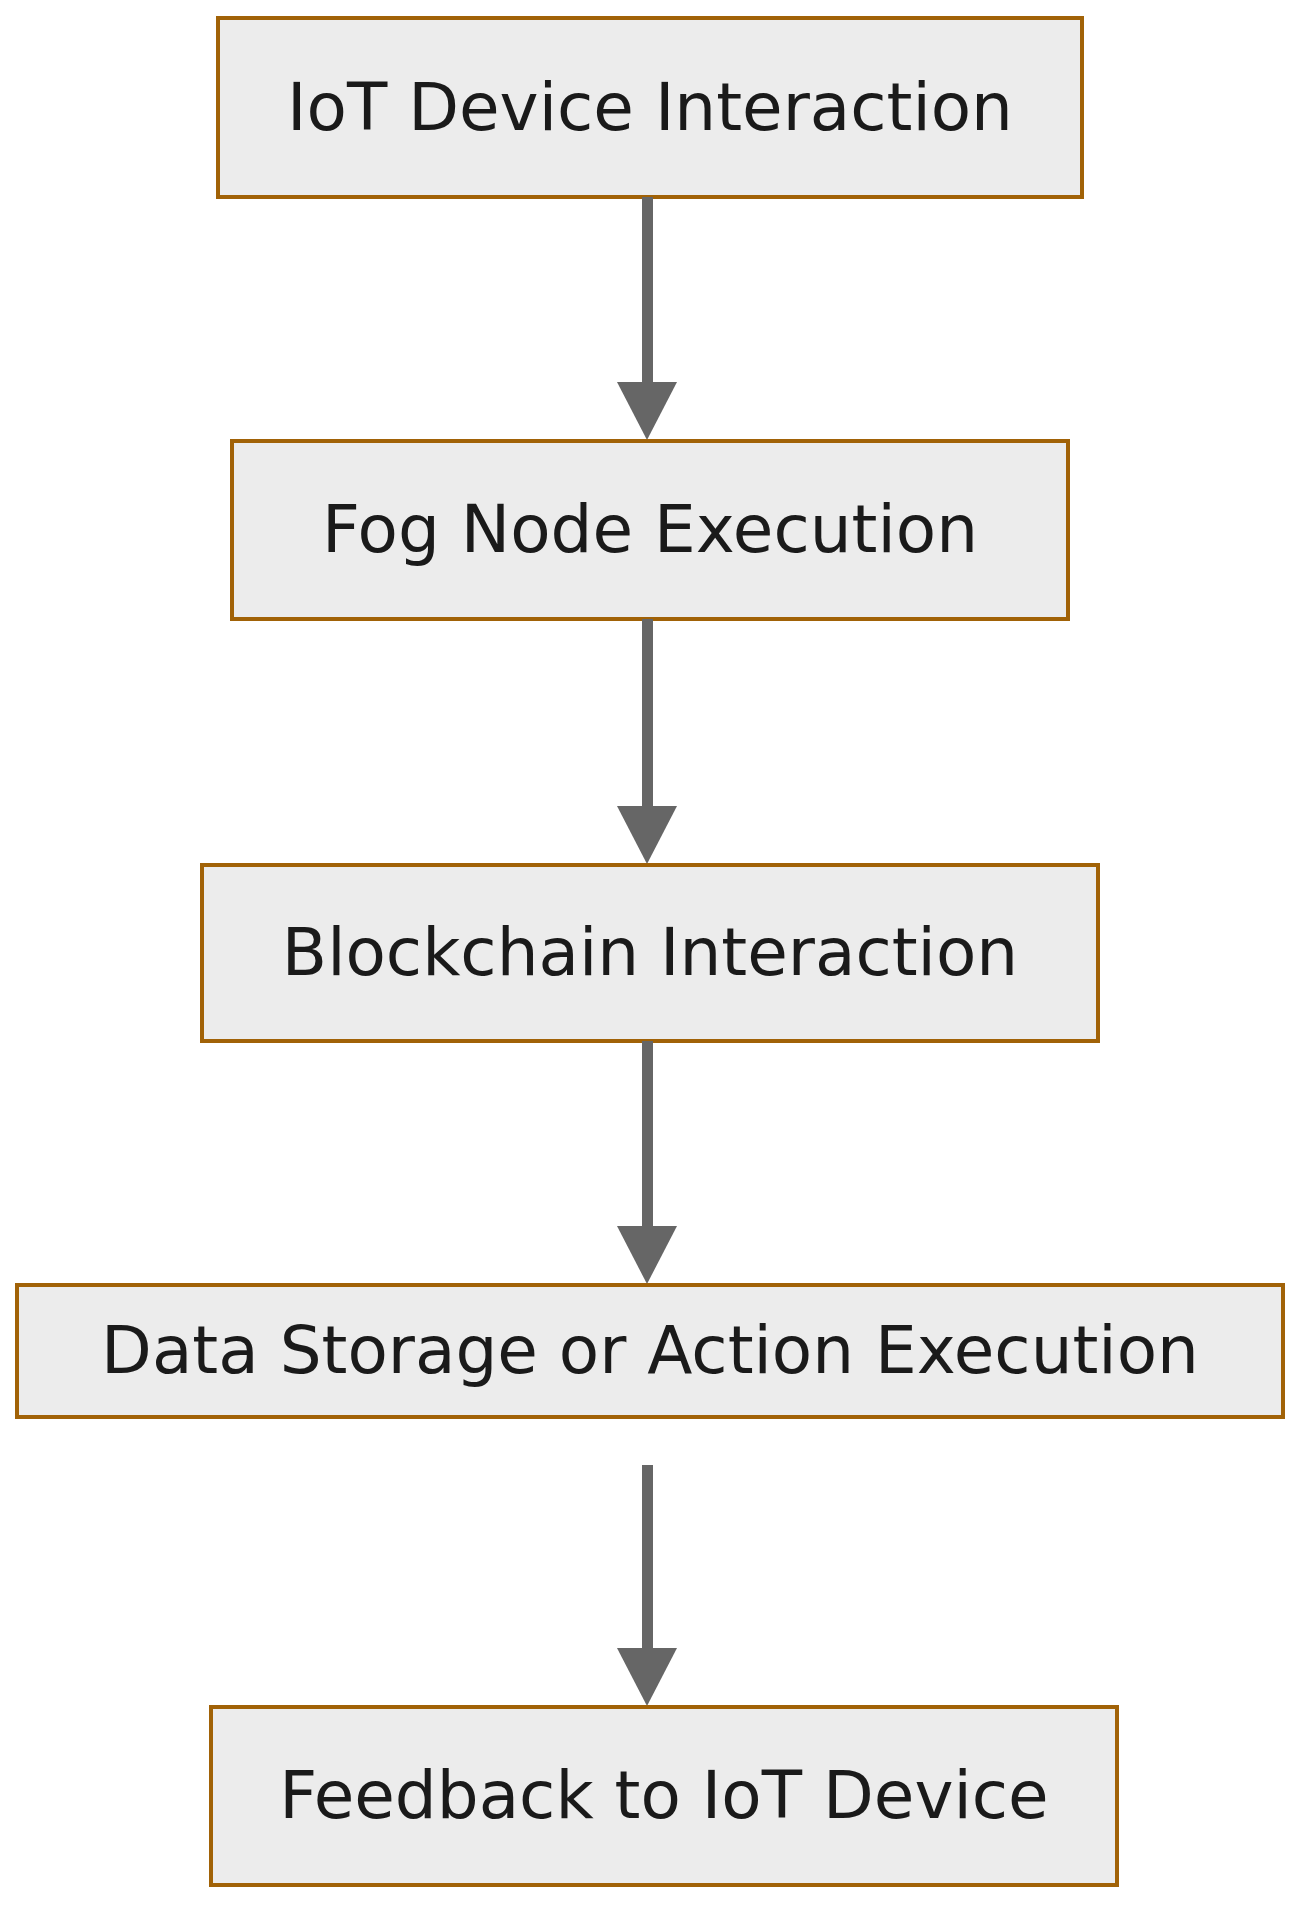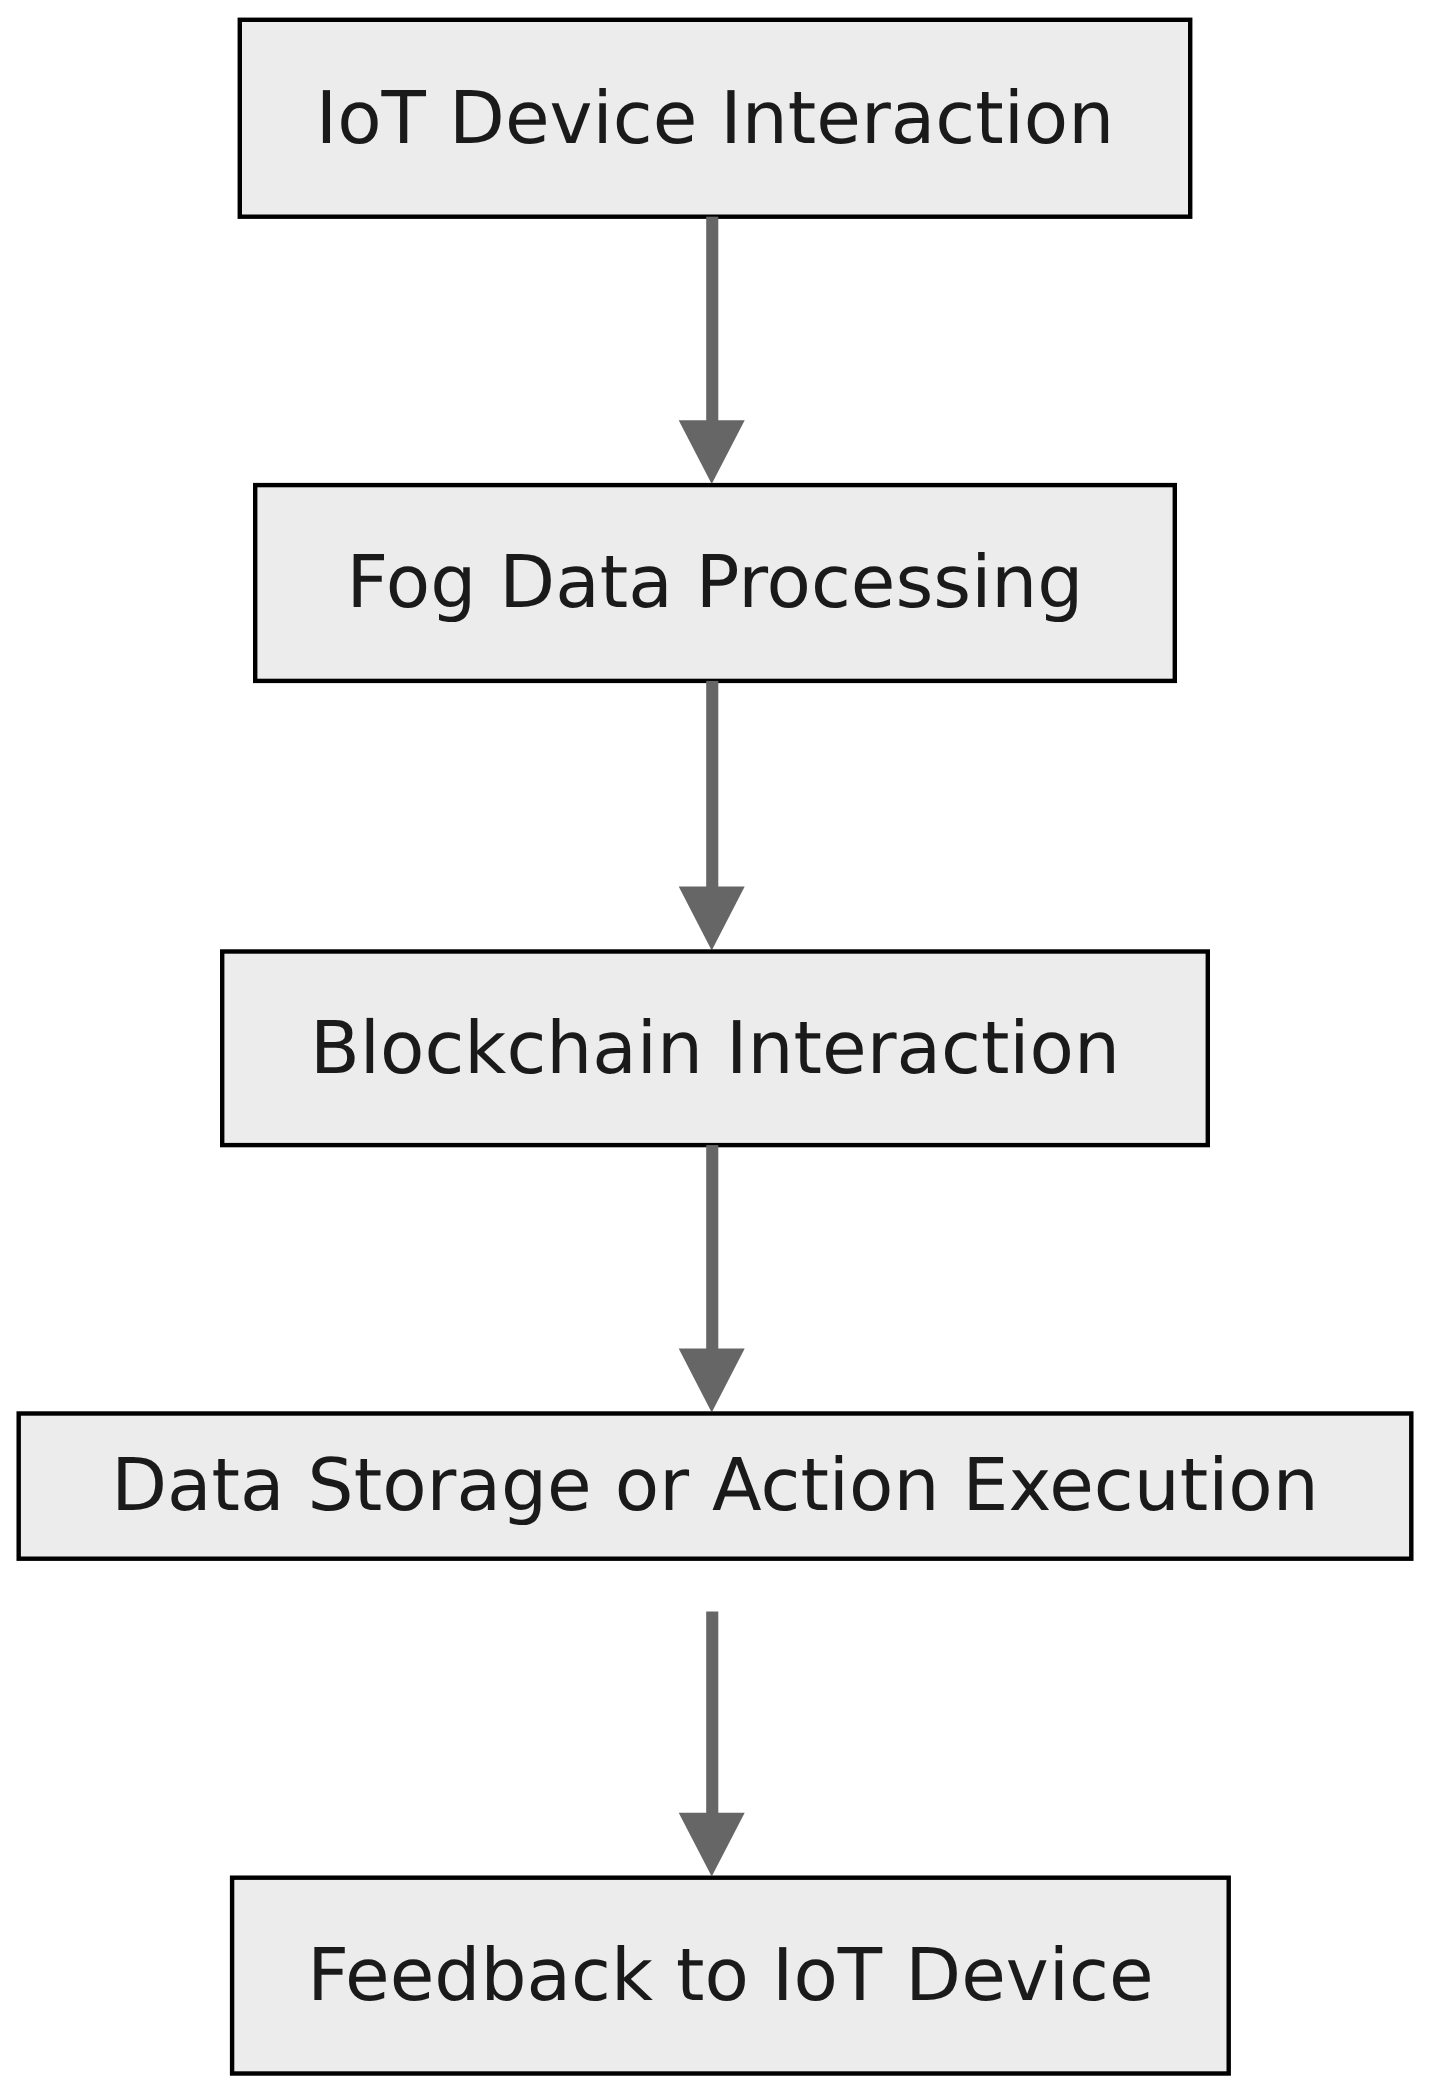--- a/index.html
+++ b/index.html
@@ -12,21 +12,21 @@
     position: relative;
     width: 1299px;
     height: 1906px;
     background: #ffffff;
     overflow: hidden;
   }
   .node {
     position: absolute;
     box-sizing: border-box;
     background: #ececec;
-    border: 4px solid #000000;
+    border: 4px solid #a16207;
     display: flex;
     align-items: center;
     justify-content: center;
     color: #1a1a1a;
     font-size: 66px;
     line-height: 1;
     white-space: nowrap;
     text-align: center;
   }
   
@@ -63,21 +63,21 @@
 
 <div class="canvas">
 
   <div class="node node-1">IoT Device Interaction</div>
 
   <div class="arrow arrow-1">
     <div class="stem"></div>
     <div class="head"></div>
   </div>
 
-  <div class="node node-2">Fog Data Processing</div>
+  <div class="node node-2">Fog Node Execution</div>
 
   <div class="arrow arrow-2">
     <div class="stem"></div>
     <div class="head"></div>
   </div>
 
   <div class="node node-3">Blockchain Interaction</div>
 
   <div class="arrow arrow-3">
     <div class="stem"></div>

